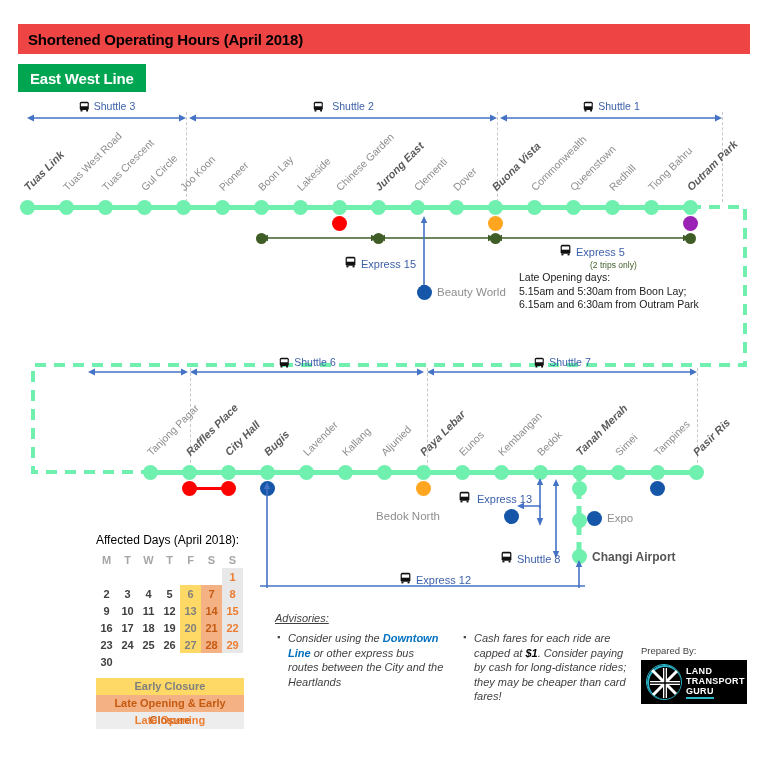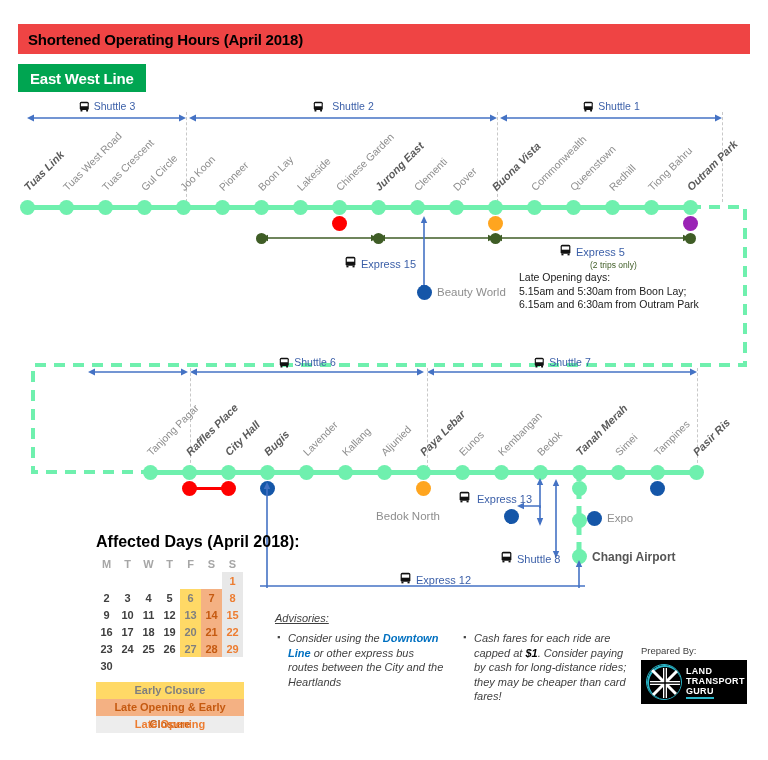--- a/index.html
+++ b/index.html
@@ -59,21 +59,21 @@
   .bus-ico { display:inline-block; }
   .dashv { border-left:1px dashed #c8c8c8; width:0; }
 
   .exp-label { font-size:11px; color:#3b5fa8; white-space:nowrap; display:flex; align-items:center; gap:4px;}
   .grey-label { font-size:11.5px; color:#8e8e8e; white-space:nowrap; }
   .dark-label { font-size:12px; color:#555; font-weight:bold; white-space:nowrap; }
   .note { font-size:10.5px; color:#1a1a1a; white-space:nowrap; line-height:14px; }
   .note.small { font-size:8.5px; }
 
   
-  #cal-title { font-size:16px; font-weight:bold; color:#000; white-space:nowrap;}
+  #cal-title { font-size:12px; font-weight:normal; color:#000; white-space:nowrap;}
   table.cal { border-collapse:collapse; font-size:11px; }
   table.cal td, table.cal th {
     width:21px; height:17px; text-align:center; vertical-align:middle;
     font-weight:bold; padding:0;
   }
   table.cal th { color:#a6a6a6; font-weight:bold; }
   td.d { color:#404040; }
   td.ec  { background:#ffd966; color:#7f7f7f; }
   td.lo  { background:#e8e8e8; color:#ed7d31; }
   td.lec { background:#f4b183; color:#c55a11; }

